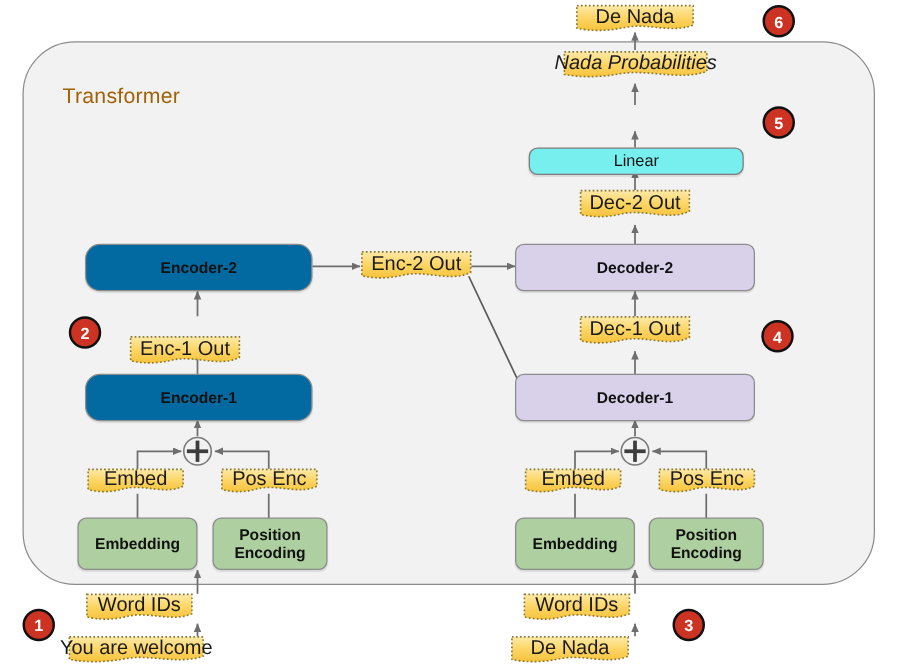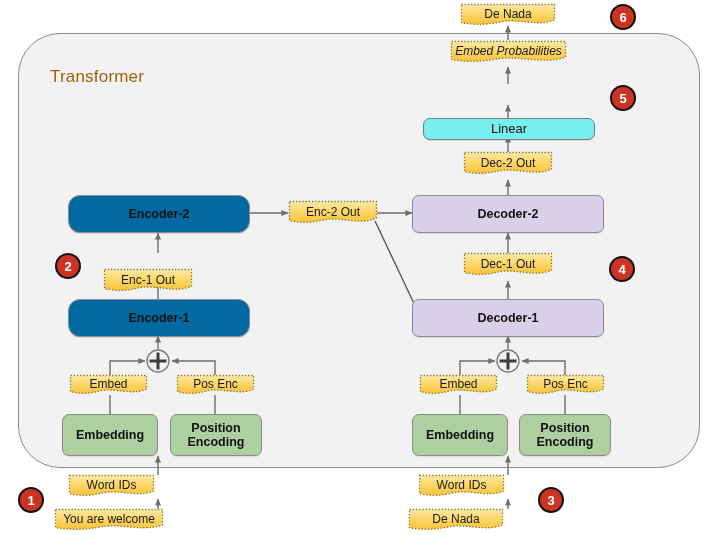--- a/index.html
+++ b/index.html
@@ -45,21 +45,21 @@
   .node.green{background:#aecf9f;}
   .node.cyan{background:#78efef;border-color:#7d7d7d;font-weight:normal;font-size:13px;}
 
   
   .doc{
     position:absolute;
     box-sizing:border-box;
     display:flex;
     align-items:center;
     justify-content:center;
-    font-size:12px;
+    font-size:16px;
     color:#1a1a1a;
     white-space:nowrap;
   }
   .doc .docbg{
     position:absolute;
     left:0;top:0;width:100%;height:100%;
   }
   .doc .doctext{
     position:relative;
     z-index:2;
@@ -263,21 +263,21 @@
     <svg class="docbg" viewBox="0 0 90 26" preserveAspectRatio="none">
       <path d="M1.5,1.5 H88.5 V18 C72,26 53,16 35,20 C23,23 11,23 1.5,20.5 Z" fill="url(#chipgrad)" stroke="#8a7a2f" stroke-width="1.3" stroke-dasharray="1.4 1.8"></path>
     </svg>
     <span class="doctext">Dec-2 Out</span>
   </div>
 
   <div class="doc italic" style="left:450px;top:40px;width:117px;height:25px;">
     <svg class="docbg" viewBox="0 0 117 25" preserveAspectRatio="none">
       <path d="M1.5,1.5 H115.5 V17 C94,25 69,15 46,19 C30,22 14,22 1.5,19.5 Z" fill="url(#chipgrad)" stroke="#8a7a2f" stroke-width="1.3" stroke-dasharray="1.4 1.8"></path>
     </svg>
-    <span class="doctext">Embed Probabilities</span>
+    <span class="doctext">Nada Probabilities</span>
   </div>
 
   <div class="doc" style="left:460px;top:3px;width:96px;height:24px;">
     <svg class="docbg" viewBox="0 0 96 24" preserveAspectRatio="none">
       <path d="M1.5,1.5 H94.5 V17 C77,24 58,15 40,19 C26,22 12,22 1.5,19.5 Z" fill="url(#chipgrad)" stroke="#8a7a2f" stroke-width="1.3" stroke-dasharray="1.4 1.8"></path>
     </svg>
     <span class="doctext">De Nada</span>
   </div>
 
   <div class="badge" style="left:18px;top:487px;">1</div>

